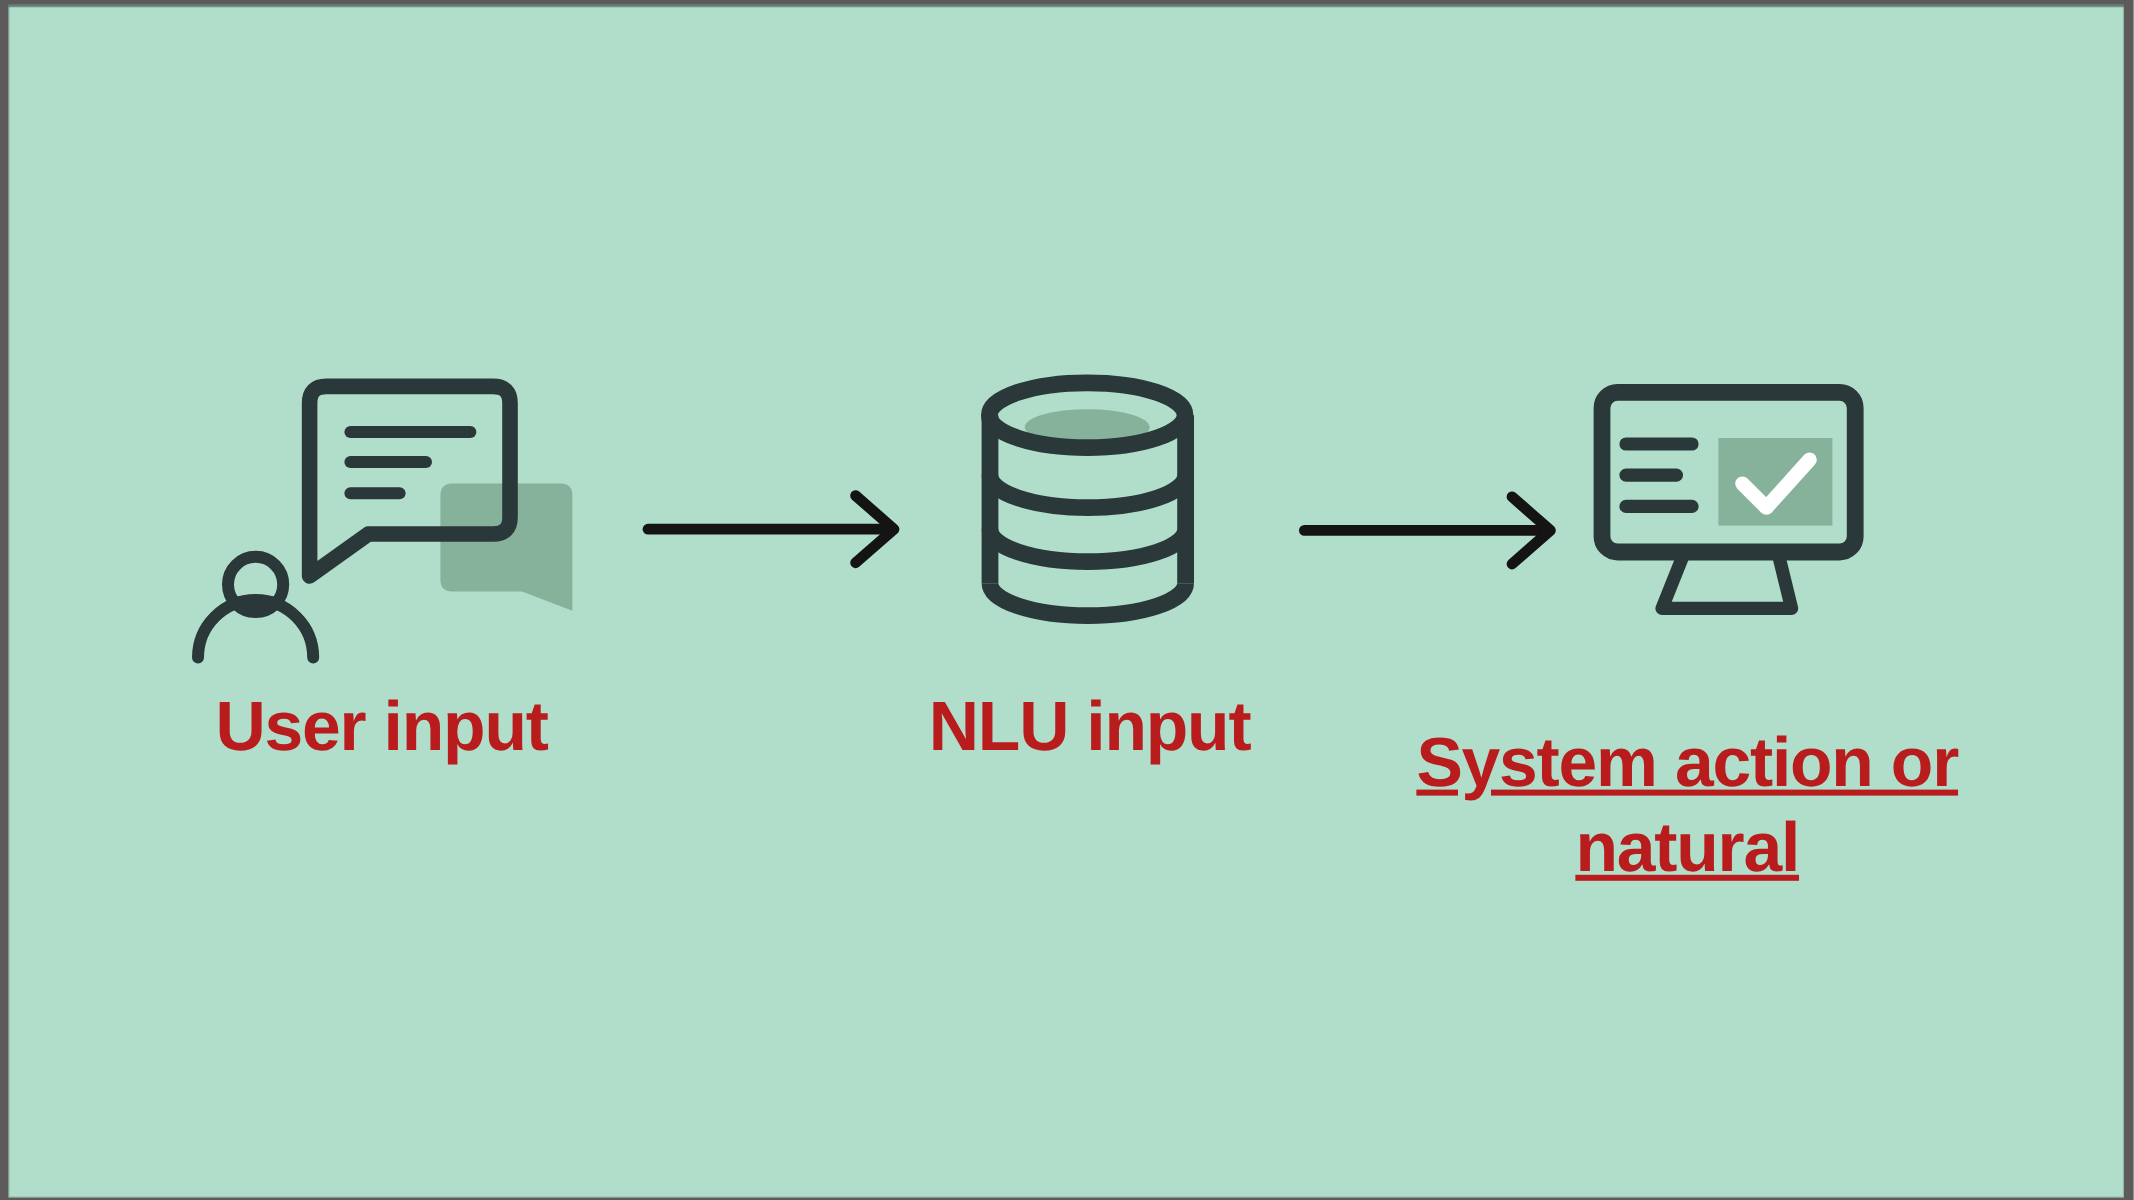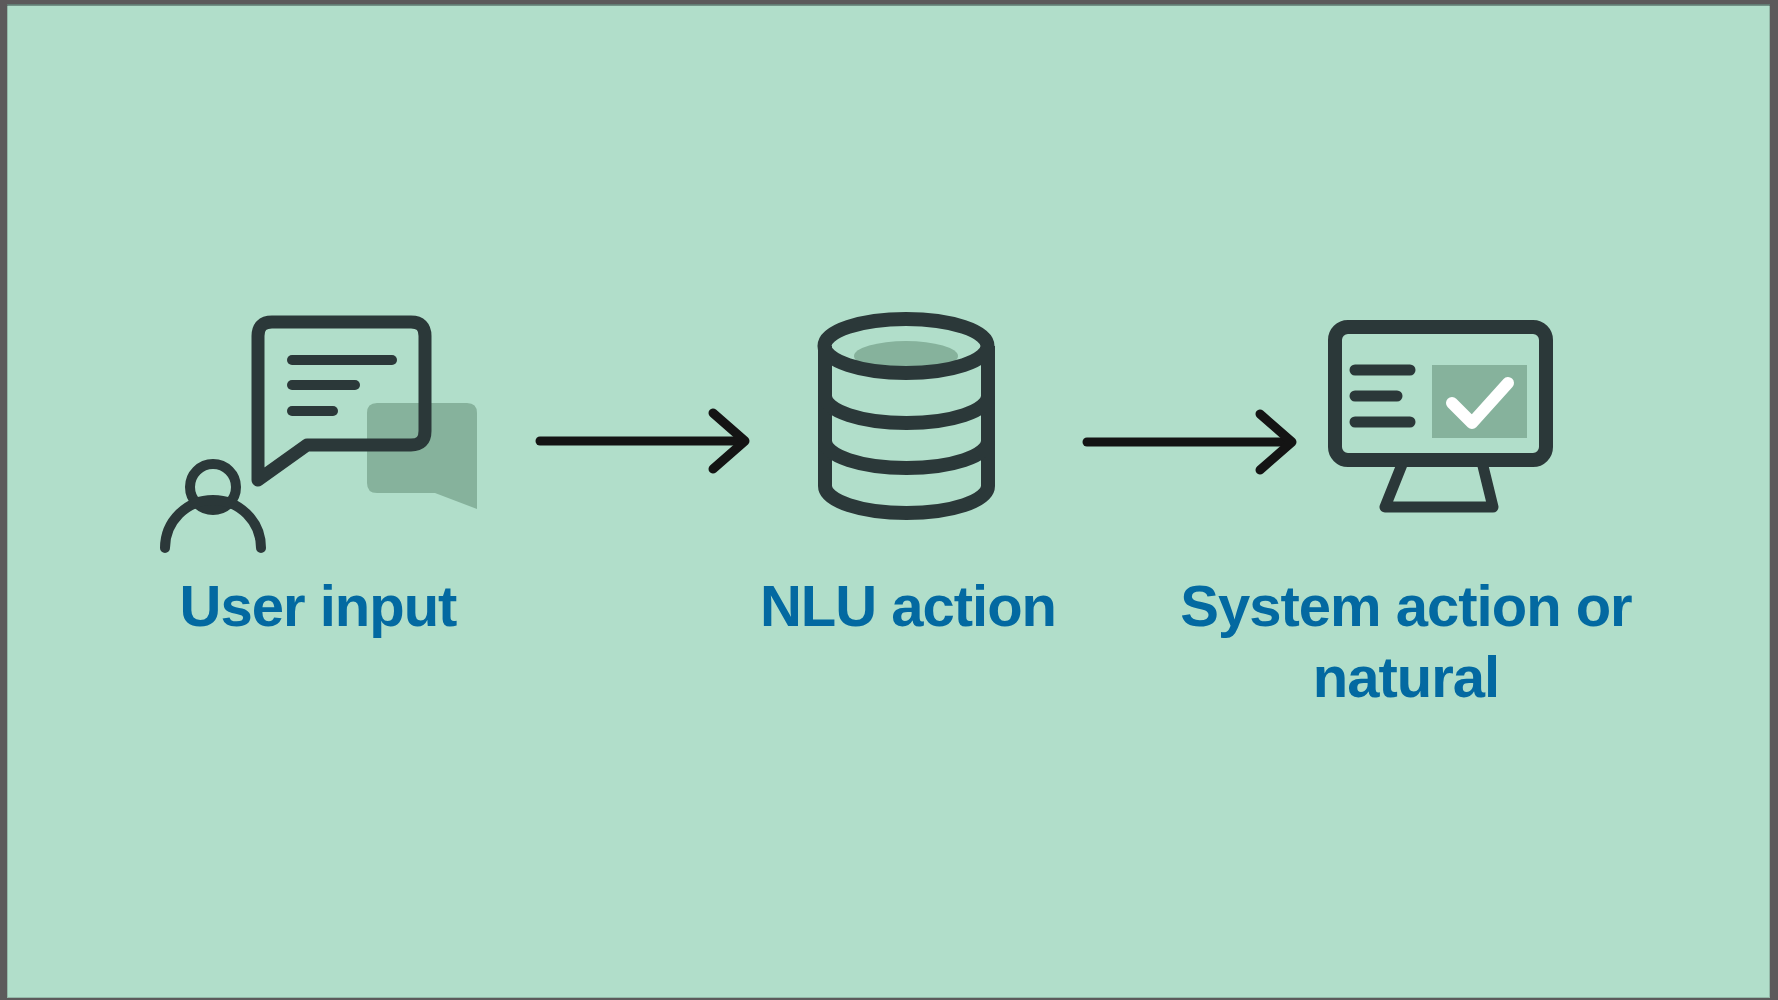--- a/index.html
+++ b/index.html
@@ -28,21 +28,21 @@
   svg { display: block; }
   .node-label {
     position: absolute;
     transform: translateX(-50%);
     text-align: center;
     white-space: nowrap;
     font-size: 58px;
     line-height: 71px;
     font-weight: 600;
     letter-spacing: -1px;
-    color: #0369a1;
+    color: #b91c1c;
   }
 </style>
 </head>
 <body>
 
 <div class="frame">
   <div class="canvas">
 
     <svg class="abs" style="left:151px; top:309px;" width="322" height="248" viewBox="0 0 322 248">
 
@@ -86,22 +86,22 @@
       <line x1="37" y1="112" x2="92" y2="112" stroke="#2b3839" stroke-width="11" stroke-linecap="round"></line>
       <rect x="114" y="55" width="95" height="73" fill="#86b29c"></rect>
       <path d="M 134 93 L 154 113 L 190 73" fill="none" stroke="#ffffff" stroke-width="12" stroke-linecap="round" stroke-linejoin="round"></path>
     </svg>
 
     <div class="node-label" style="left:311px; top:566px;">
       <div>User input</div>
     </div>
 
     <div class="node-label" style="left:901px; top:566px;">
-      <div>NLU action</div>
+      <div>NLU input</div>
     </div>
 
-    <div class="node-label" style="left:1399px; top:566px;">
+    <div class="node-label" style="left:1399px; top:596px;text-decoration:underline;">
       <div>System action or</div>
       <div>natural</div>
     </div>
 
   </div>
 </div>
 
 </body></html>

